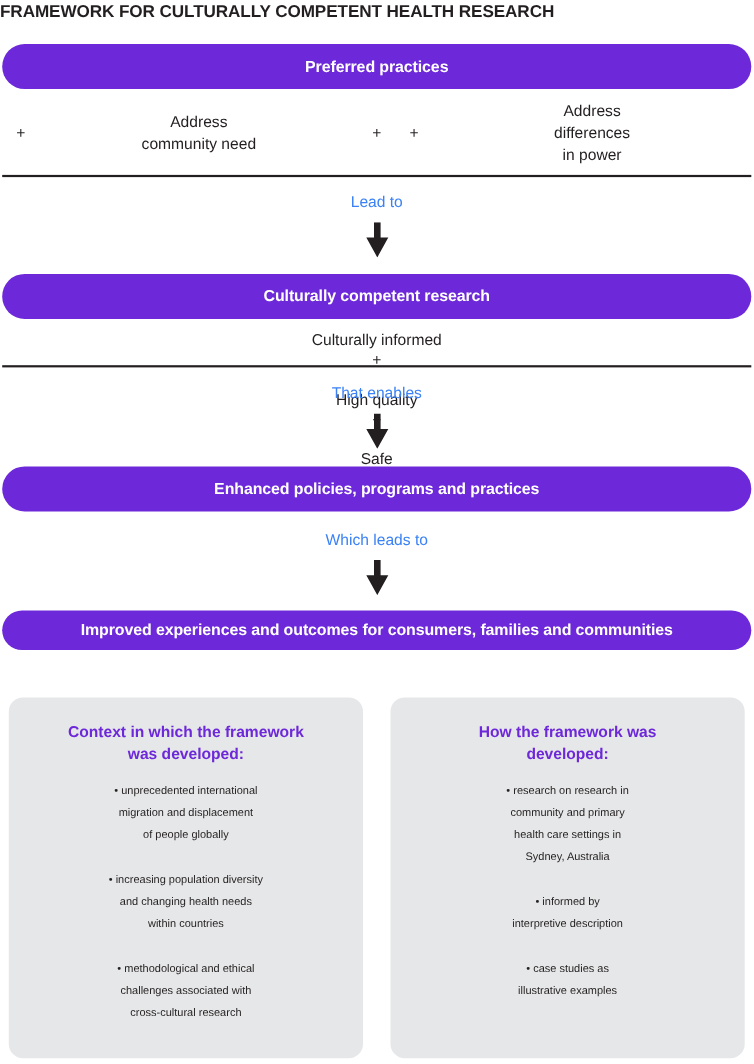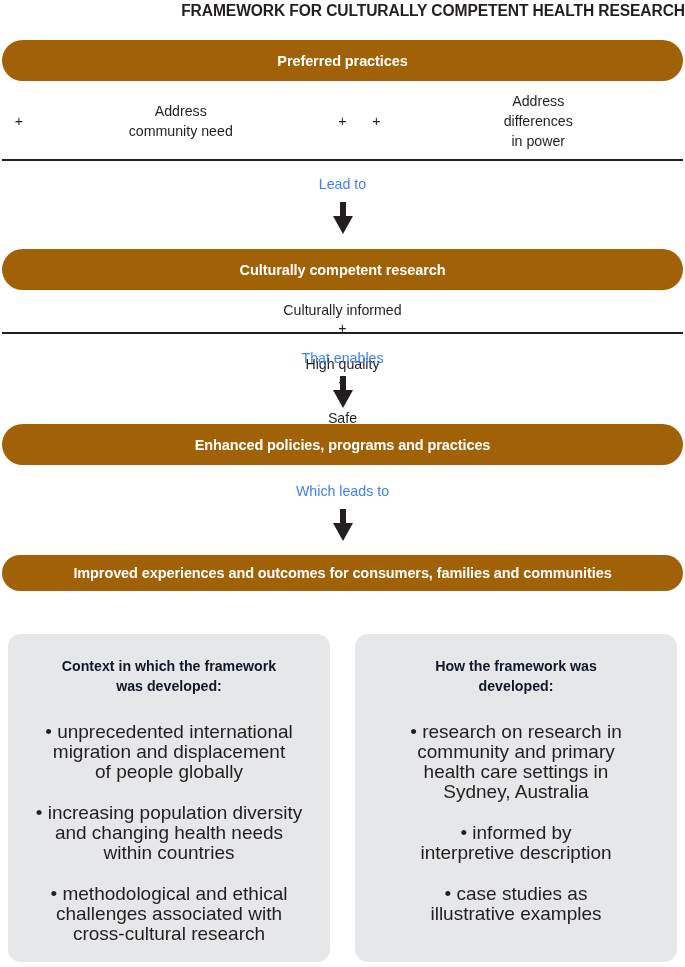--- a/index.html
+++ b/index.html
@@ -22,34 +22,34 @@
     width: 685px;
     height: 967px;
   }
 
   
   .title {
     position: absolute;
     top: 0px;
     left: 0;
     width: 685px;
-    text-align: right;
+    text-align: left;
     font-size: 15.6px;
     font-weight: bold;
     letter-spacing: -0.1px;
     color: #231f20;
     line-height: 22px;
   }
 
   
   .bar {
     position: absolute;
     left: 2px;
     width: 681px;
-    background: #a16207;
+    background: #6d28d9;
     border-radius: 21px;
     color: #ffffff;
     font-weight: bold;
     font-size: 14.5px;
     display: flex;
     align-items: center;
     justify-content: center;
     text-align: center;
     letter-spacing: -0.1px;
   }
@@ -131,31 +131,31 @@
     padding: 22px 14px 14px 14px;
     text-align: center;
   }
   .card-left  { left: 8px;   width: 322px; }
   .card-right { left: 355px; width: 322px; }
 
   .card-heading {
     font-size: 14.2px;
     font-weight: bold;
     line-height: 20px;
-    color: #0f172a;
-    margin: 0 0 26px 0;
+    color: #6d28d9;
+    margin: 0 0 14px 0;
     padding: 0 14px;
   }
   .card-bullets {
     list-style: none;
     margin: 0;
     padding: 0;
   }
   .card-bullets li {
-    font-size: 19px;
+    font-size: 10px;
     line-height: 20px;
     color: #231f20;
     margin: 0 0 21px 0;
     padding: 0 6px;
     white-space: pre-line;
   }
   .card-bullets li:last-child { margin-bottom: 0; }
 </style>
 </head>
 <body>

